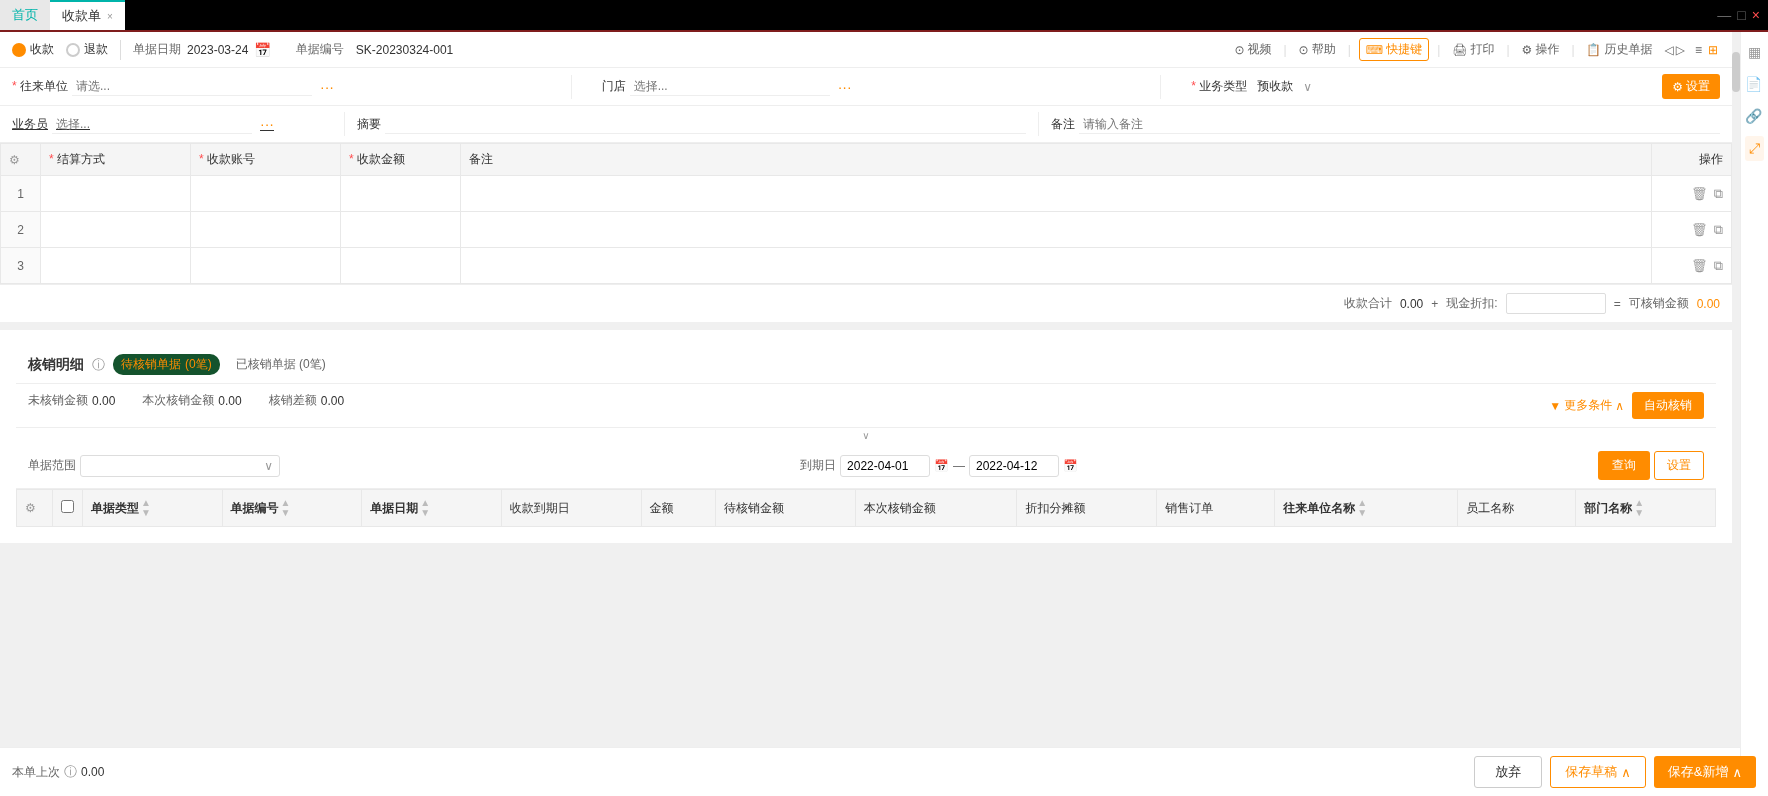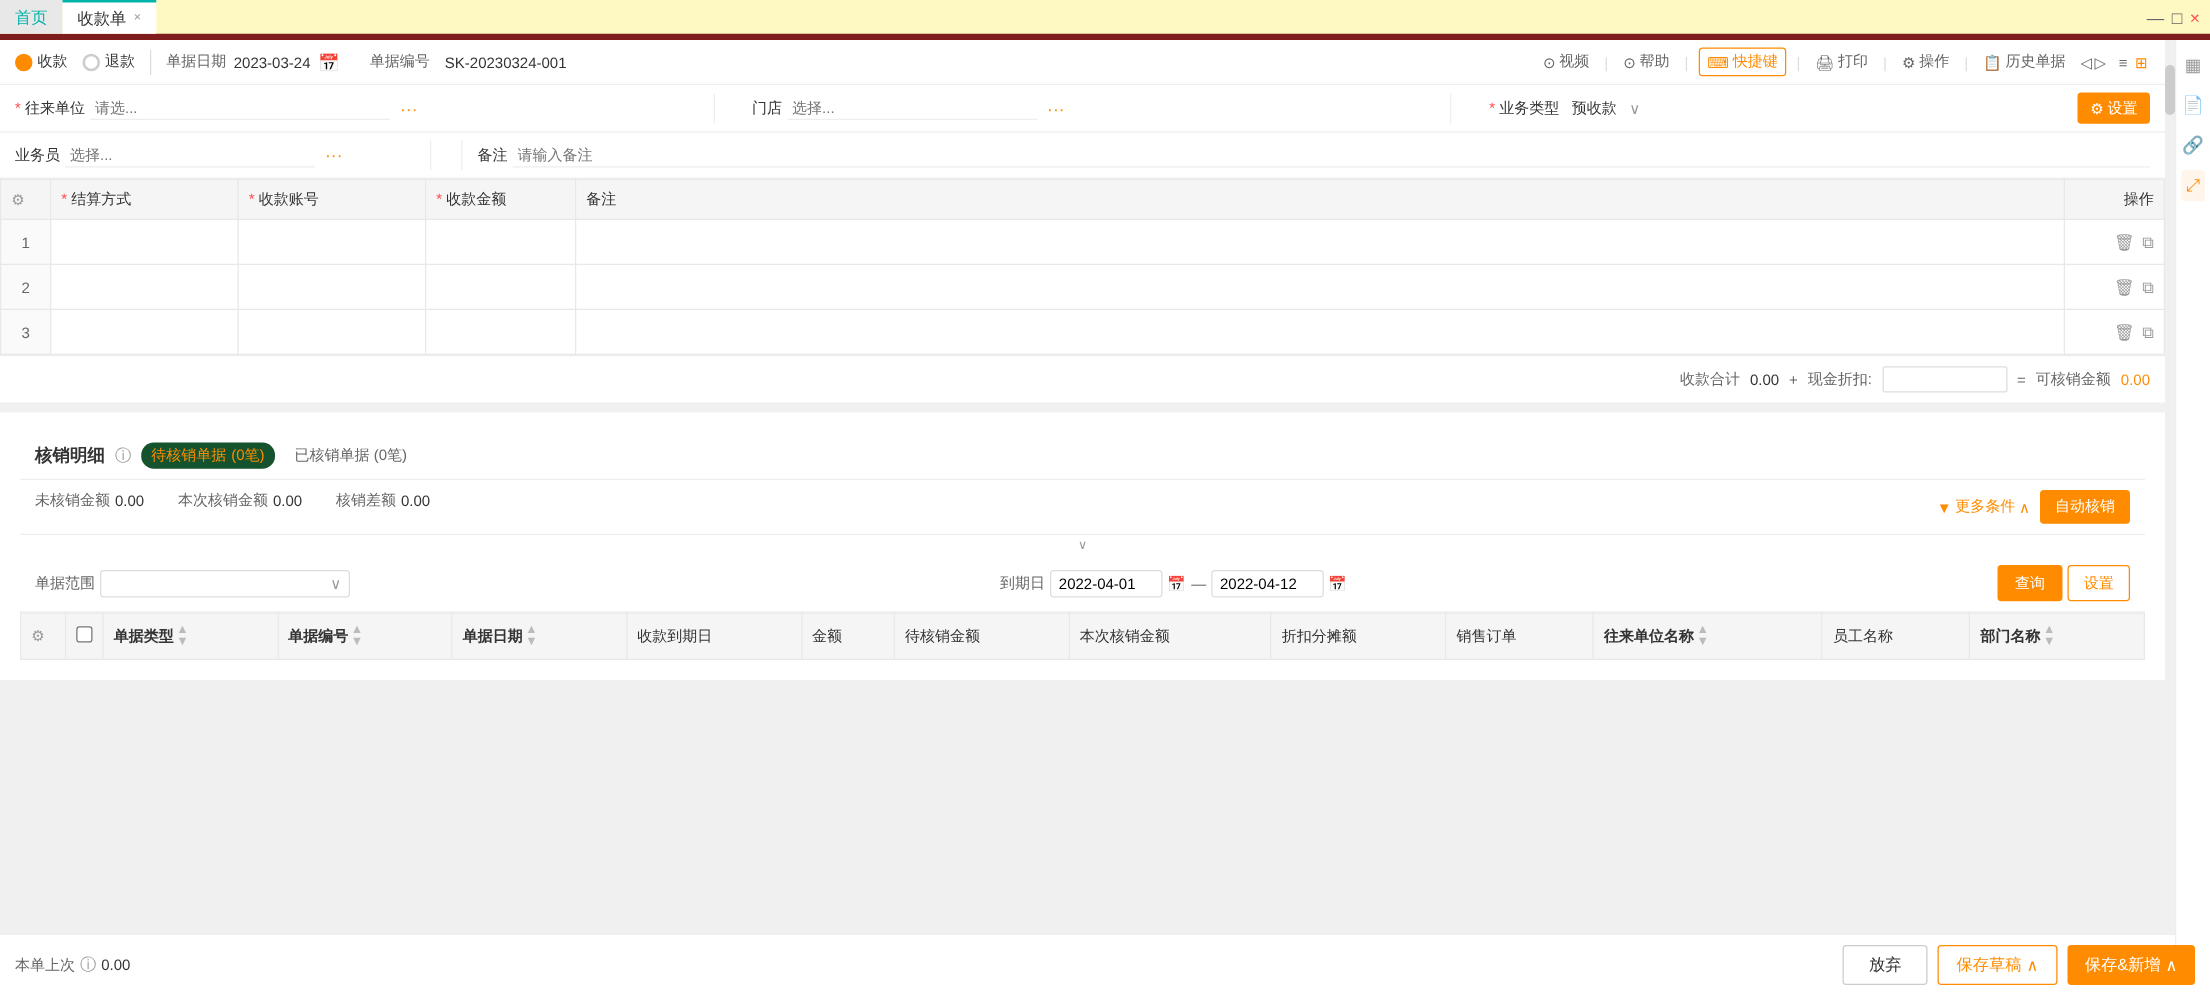--- a/index.html
+++ b/index.html
@@ -1,19 +1,19 @@
 <!DOCTYPE html>
 <html><head>
   <meta charset="utf-8">
   <style>
     * { box-sizing: border-box; margin: 0; padding: 0; }
     body { font-family: 'Microsoft YaHei', Arial, sans-serif; font-size: 12px; background: #f0f0f0; color: #333; height: 796px; overflow: hidden; }
     
     
-    .tab-bar { display: flex; align-items: center; background: #fef9c3; height: 32px; border-bottom: 5px solid #7f1d1d; }
+    .tab-bar { display: flex; align-items: center; background: #000000; height: 32px; border-bottom: 2px solid #7f1d1d; }
     .tab-item { display: flex; align-items: center; padding: 0 12px; height: 100%; cursor: pointer; font-size: 13px; color: #333; background: #e8e8e8; }
     .tab-item.active { background: #fff; border-top: 2px solid #00b4aa; color: #333; font-weight: 500; }
     .tab-item .tab-close { margin-left: 6px; color: #999; font-size: 10px; cursor: pointer; }
     .tab-home { color: #00b4aa; }
     .tab-window-controls { margin-left: auto; display: flex; align-items: center; gap: 6px; padding-right: 8px; }
     .tab-window-controls span { font-size: 14px; color: #666; cursor: pointer; }
     
     
     .top-section { background: #fff; padding: 0; }
     
@@ -233,26 +233,30 @@
         <span class="dropdown-arrow">∨</span>
         <span style="flex:1;"></span>
         <button class="settings-btn">
           <span>⚙</span>
           <span>设置</span>
         </button>
       </div>
     </div>
 
     <div class="form-row2">
-      <div class="form-field" style="flex:0 0 320px;">
+      <div class="form-field" style="flex:0 0 320px;text-decoration:underline;">
         <span class="form-label">业务员</span>
         <input class="form-input" style="max-width: 200px;" placeholder="选择...">
         <span class="more-btn">···</span>
       </div>
       <div class="field-divider"></div>
+      <div class="form-field" style="flex:1;">
+        <span class="form-label">摘要</span>
+        <input class="form-input" style="flex: 1 1 0%;">
+      </div>
       <div class="field-divider"></div>
       <div class="form-field" style="flex:1;">
         <span class="form-label">备注</span>
         <input class="form-input" style="flex: 1 1 0%;" placeholder="请输入备注">
       </div>
     </div>
 
     <div class="table-container">
       <table class="data-table">
         <thead>

